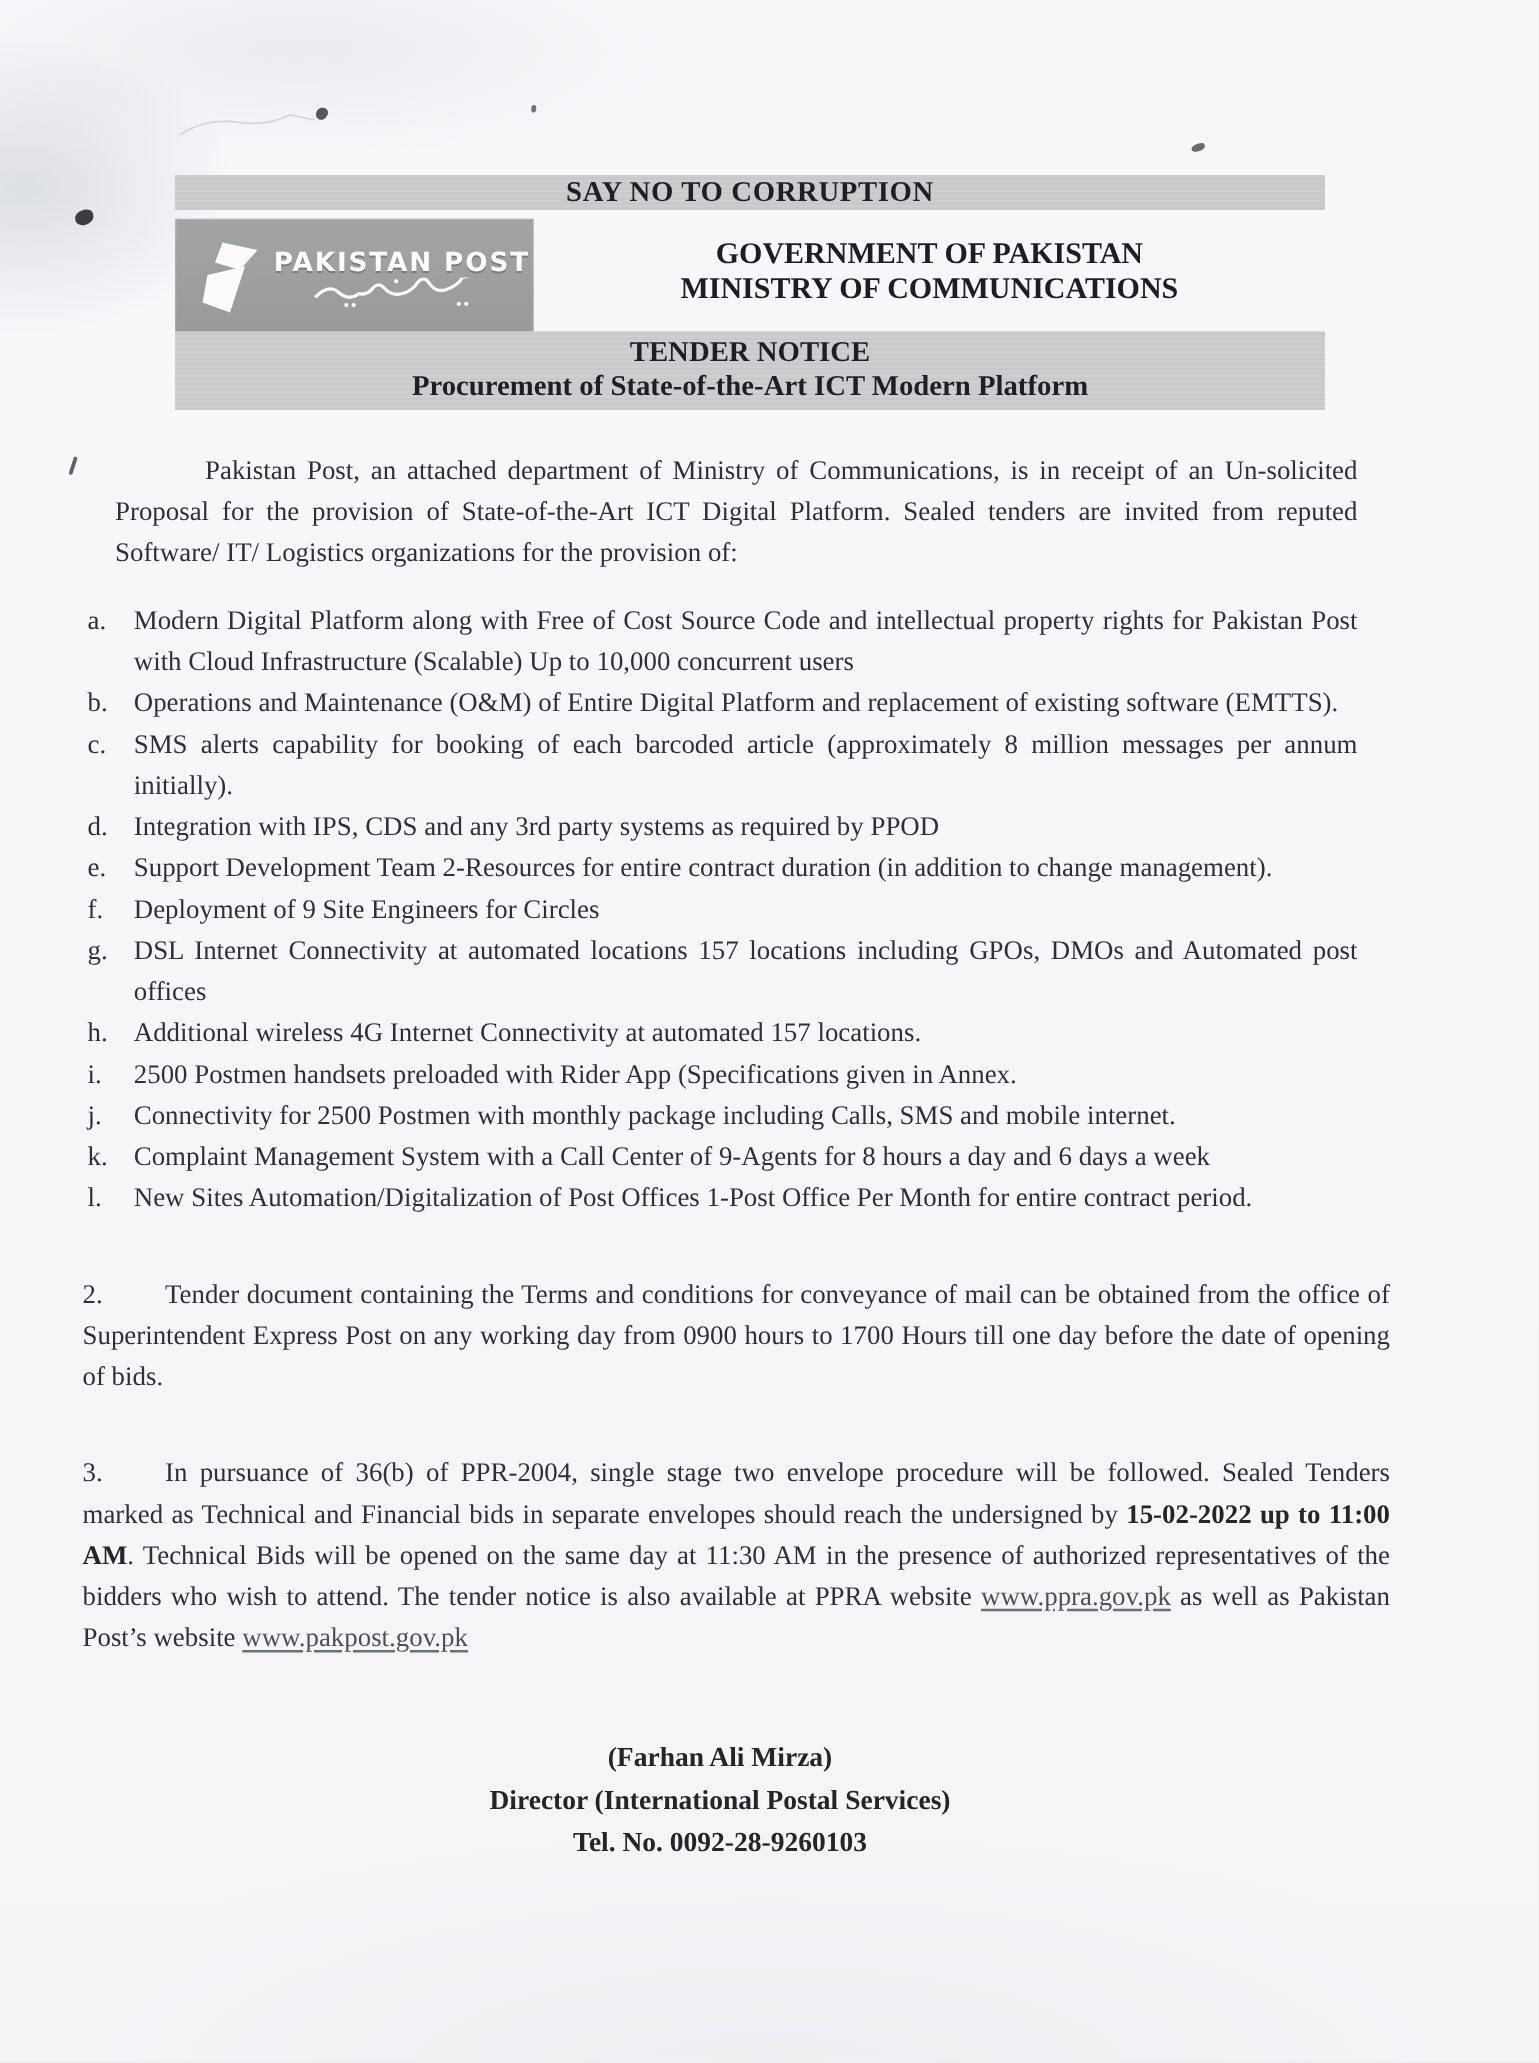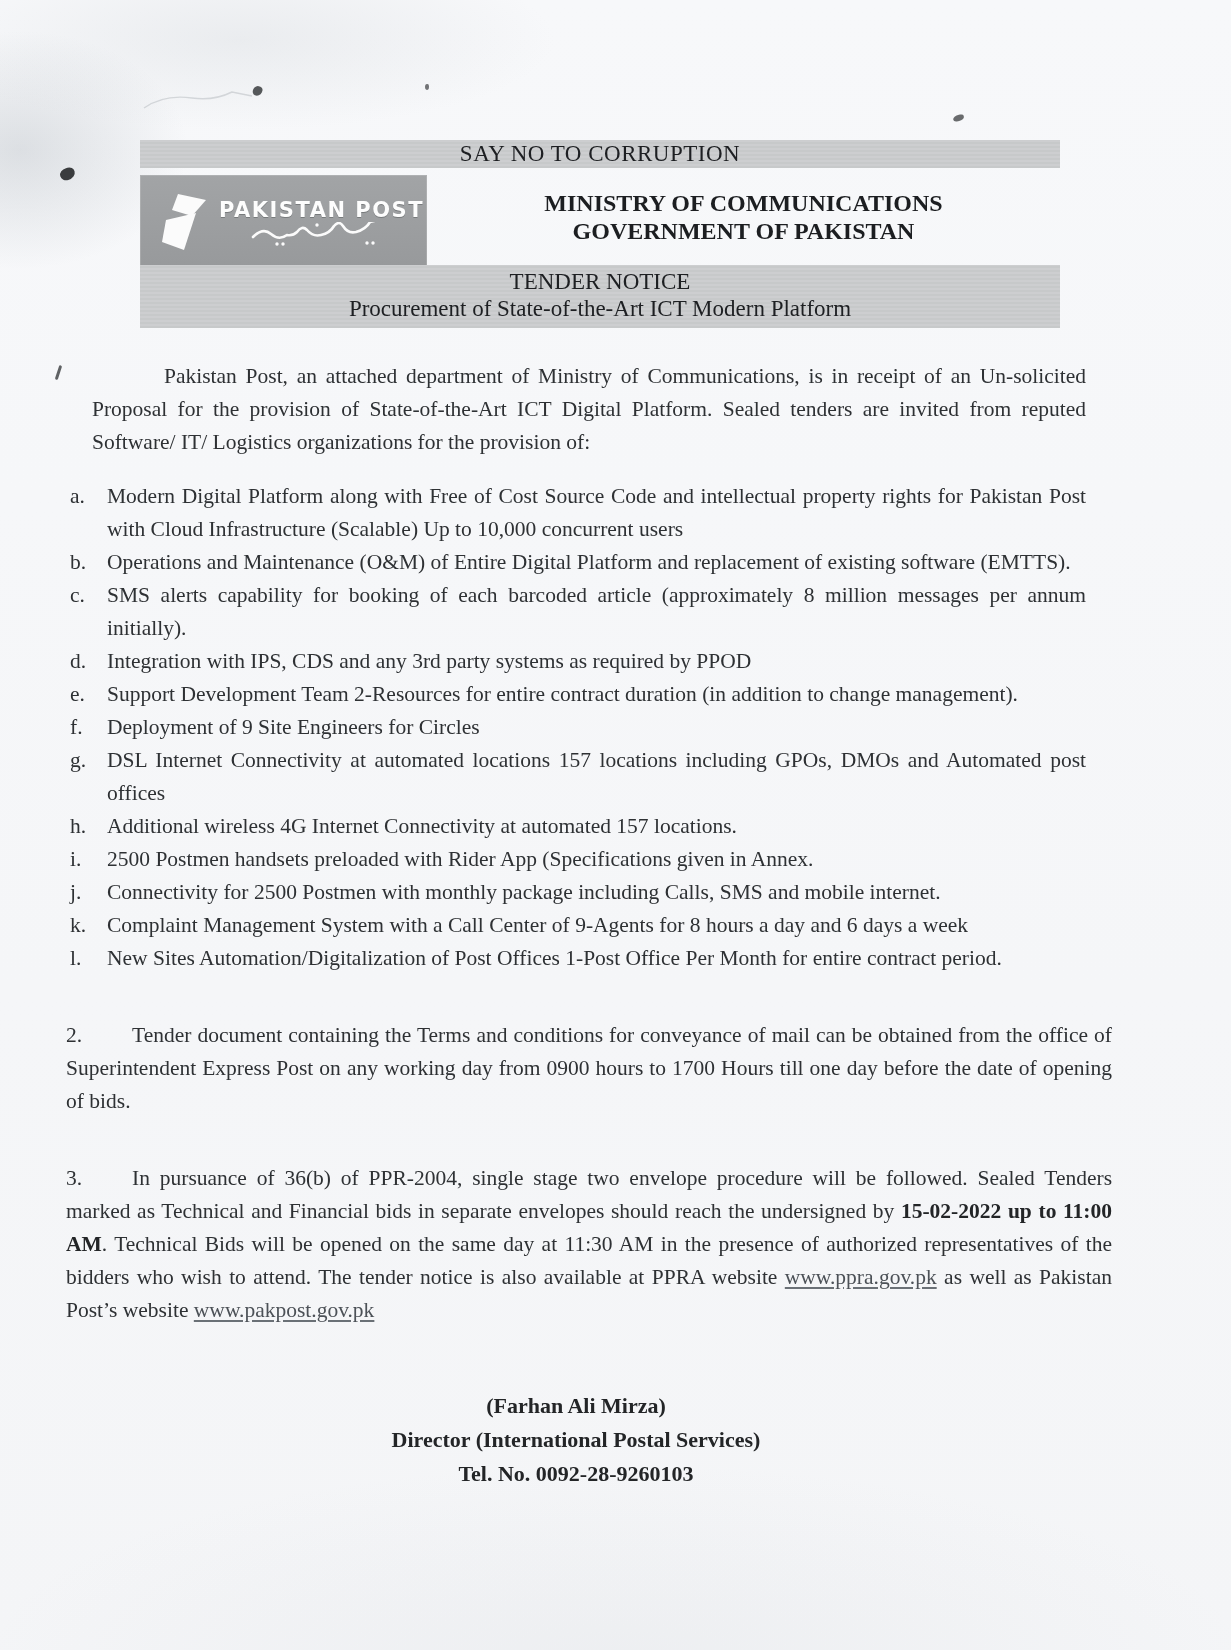--- a/index.html
+++ b/index.html
@@ -15,21 +15,21 @@
       radial-gradient(420px 120px at 240px 40px, rgba(210,214,218,.35), transparent 75%),
       radial-gradient(900px 280px at 50% 1660px, rgba(196,201,207,.15), transparent 70%),
       linear-gradient(180deg,#f7f8fa 0%,#f5f6f8 60%,#f4f5f7 100%);
   }
   
   .banner{
     position:relative;
     margin-left:140px;width:920px;
     background:repeating-linear-gradient(0deg,#c7c9ca 0 2px,#cdced0 2px 4px);
     text-align:center;
-    font-weight:normal;color:#1d1f22;
+    font-weight:bold;color:#1d1f22;
   }
   .banner-top{margin-top:140px;height:28px;line-height:28px;font-size:23px;letter-spacing:.5px;}
   .header-row{margin-left:140px;width:920px;height:84px;margin-top:7px;display:flex;align-items:stretch;}
   .logo-box{
     width:287px;height:96px;flex:0 0 auto;
     background:linear-gradient(180deg,#a2a4a6,#97999b);
     display:flex;align-items:center;
     box-shadow:inset 0 0 0 1px rgba(255,255,255,.15);
   }
   .logo-bird{margin-left:14px;flex:0 0 auto;}
@@ -108,22 +108,22 @@
           <path d="M6,15 q10,-10 18,-3 t16,1 q6,1 10,-3 q5,-7 10,-2 q6,7 14,5 q9,-2 13,-9 q5,-6 9,0 q5,8 13,6 q10,-3 14,-10 l8,-2" stroke="#fbfbfb" stroke-width="2.6" fill="none" stroke-linecap="round"></path>
           <circle cx="30" cy="22" r="1.7" fill="#fbfbfb"></circle>
           <circle cx="36" cy="22" r="1.7" fill="#fbfbfb"></circle>
           <circle cx="70" cy="3" r="1.7" fill="#fbfbfb"></circle>
           <circle cx="120" cy="21" r="1.7" fill="#fbfbfb"></circle>
           <circle cx="126" cy="21" r="1.7" fill="#fbfbfb"></circle>
         </svg>
       </div>
     </div>
     <div class="gov-lines">
+      <div>GOVERNMENT OF PAKISTAN</div>
       <div>MINISTRY OF COMMUNICATIONS</div>
-      <div>GOVERNMENT OF PAKISTAN</div>
     </div>
   </div>
 
   <div class="banner banner-bottom">
     <div class="line1">TENDER NOTICE</div>
     <div class="line2">Procurement of State-of-the-Art ICT Modern Platform</div>
   </div>
 
   <p class="intro">Pakistan Post, an attached department of Ministry of Communications, is in receipt of an Un-solicited Proposal for the provision of State-of-the-Art ICT Digital Platform. Sealed tenders are invited from reputed Software/ IT/ Logistics organizations for the provision of:</p>
 

